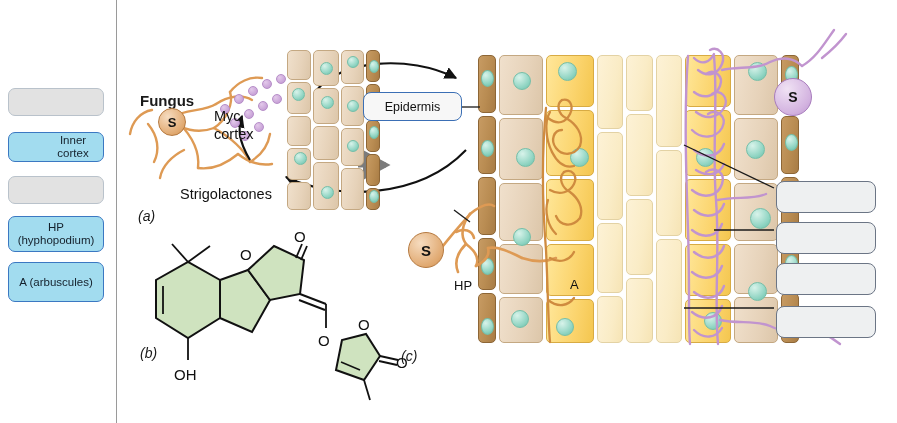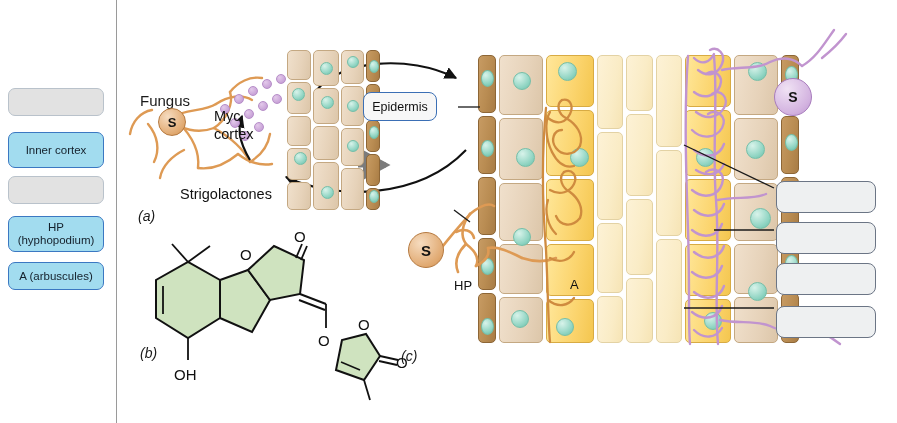--- a/index.html
+++ b/index.html
@@ -14,21 +14,21 @@
         box-sizing:border-box;display:flex;align-items:center;justify-content:center;
         text-align:center;font-size:11.5px;line-height:13px;}
   .chip.filled{background:#a2dcef;border:1.4px solid #3b78c2;color:#14202b;}
   .chip.empty{background:#e2e2e2;border:1.2px solid #b9c2cb;}
 
   
   #panelA{position:absolute;left:118px;top:0;width:779px;height:423px;}
   .ital{font-style:italic;font-size:14px;color:#1a1a1a;}
   .plain{font-size:14.5px;color:#111;}
 
-  .fungus-label{position:absolute;font-size:15px;}
+  .fungus-label{position:absolute;font-size:15px;font-weight:bold;}
   .spore-a{position:absolute;width:26px;height:26px;border-radius:50%;
         background:radial-gradient(circle at 34% 30%,#f6dcc0,#e0a86f 72%,#c98a4e);
         border:1.6px solid #b5793f;display:flex;align-items:center;justify-content:center;
         font-weight:bold;font-size:13px;color:#111;}
   .dot{position:absolute;width:8px;height:8px;border-radius:50%;
         background:radial-gradient(circle at 33% 30%,#e3c9ea,#c9a4d8 70%,#b78cc9);
         border:1px solid #b68dc8;}
 
   .nuc{position:absolute;border-radius:50%;
        background:radial-gradient(circle at 33% 28%,#d8f3ea,#8fd4c2 65%,#6bbda8);
@@ -57,29 +57,29 @@
         background:radial-gradient(circle at 34% 28%,#f0e2f4,#d3b3e0 68%,#bb95cf);
         border:1.8px solid #a87cbd;display:flex;align-items:center;justify-content:center;
         font-weight:bold;font-size:14px;color:#111;}
   svg{position:absolute;left:0;top:0;overflow:visible;}
 </style>
 </head>
 <body>
 
 <div id="sidebar">
   <div class="chip empty" style="top:88px;height:28px;"></div>
-  <div class="chip filled" style="top:132px;height:36px;">
+  <div class="chip filled" style="top:132px;height:30px;padding-left:34px;">
     <span>Inner cortex</span>
   </div>
   <div class="chip empty" style="top:176px;height:28px;"></div>
   <div class="chip filled" style="top:216px;height:36px;flex-direction:column;">
     <span>HP</span>
     <span>(hyphopodium)</span>
   </div>
-  <div class="chip filled" style="top:262px;height:28px;">
+  <div class="chip filled" style="top:262px;height:40px;">
     <span>A (arbuscules)</span>
   </div>
 </div>
 <div id="divider"></div>
 
 <div id="panelA">
 
   <svg width="779" height="423">
 
     <g stroke="#de9a54" stroke-width="2.4" fill="none" stroke-linecap="round">
@@ -355,21 +355,21 @@
     <span>S</span>
   </div>
 
   <div class="spore-purple" style="left:656px;top:78px;">
     <span>S</span>
   </div>
 
   <span class="lbl" style="left:336px;top:278px;">HP</span>
   <span class="lbl" style="left:452px;top:277px;">A</span>
 
-  <div class="callout" style="left:245px;top:92px;width:74px;height:29px;">
+  <div class="callout" style="left:245px;top:92px;width:99px;height:29px;">
     <span>Epidermis</span>
   </div>
 
   <div class="target" style="left:658px;top:181px;width:100px;height:32px;"></div>
   <div class="target" style="left:658px;top:222px;width:100px;height:32px;"></div>
   <div class="target" style="left:658px;top:263px;width:100px;height:32px;"></div>
   <div class="target" style="left:658px;top:306px;width:100px;height:32px;"></div>
 
   <span class="ital" style="position:absolute;left:283px;top:348px;">(c)</span>
 </div>

